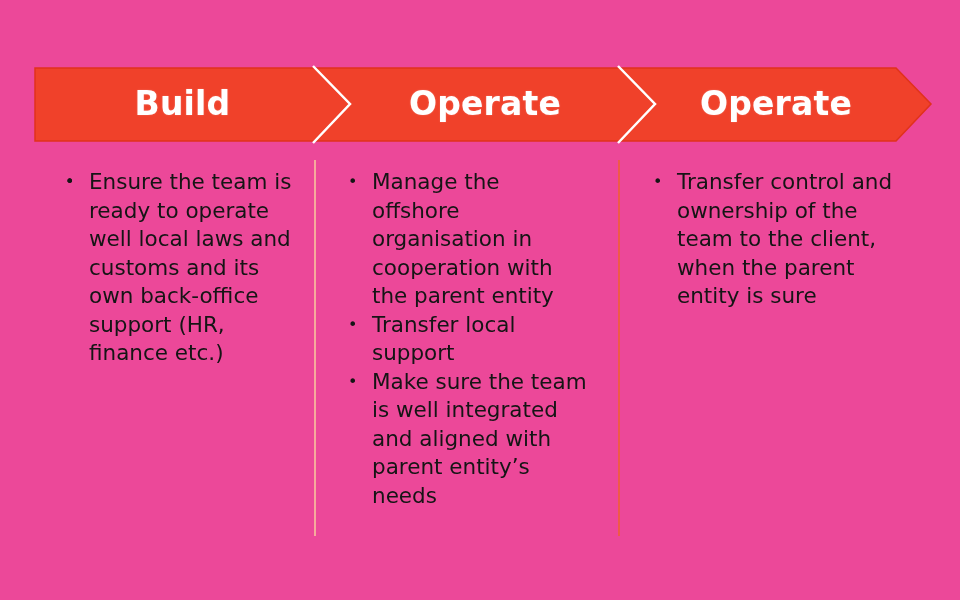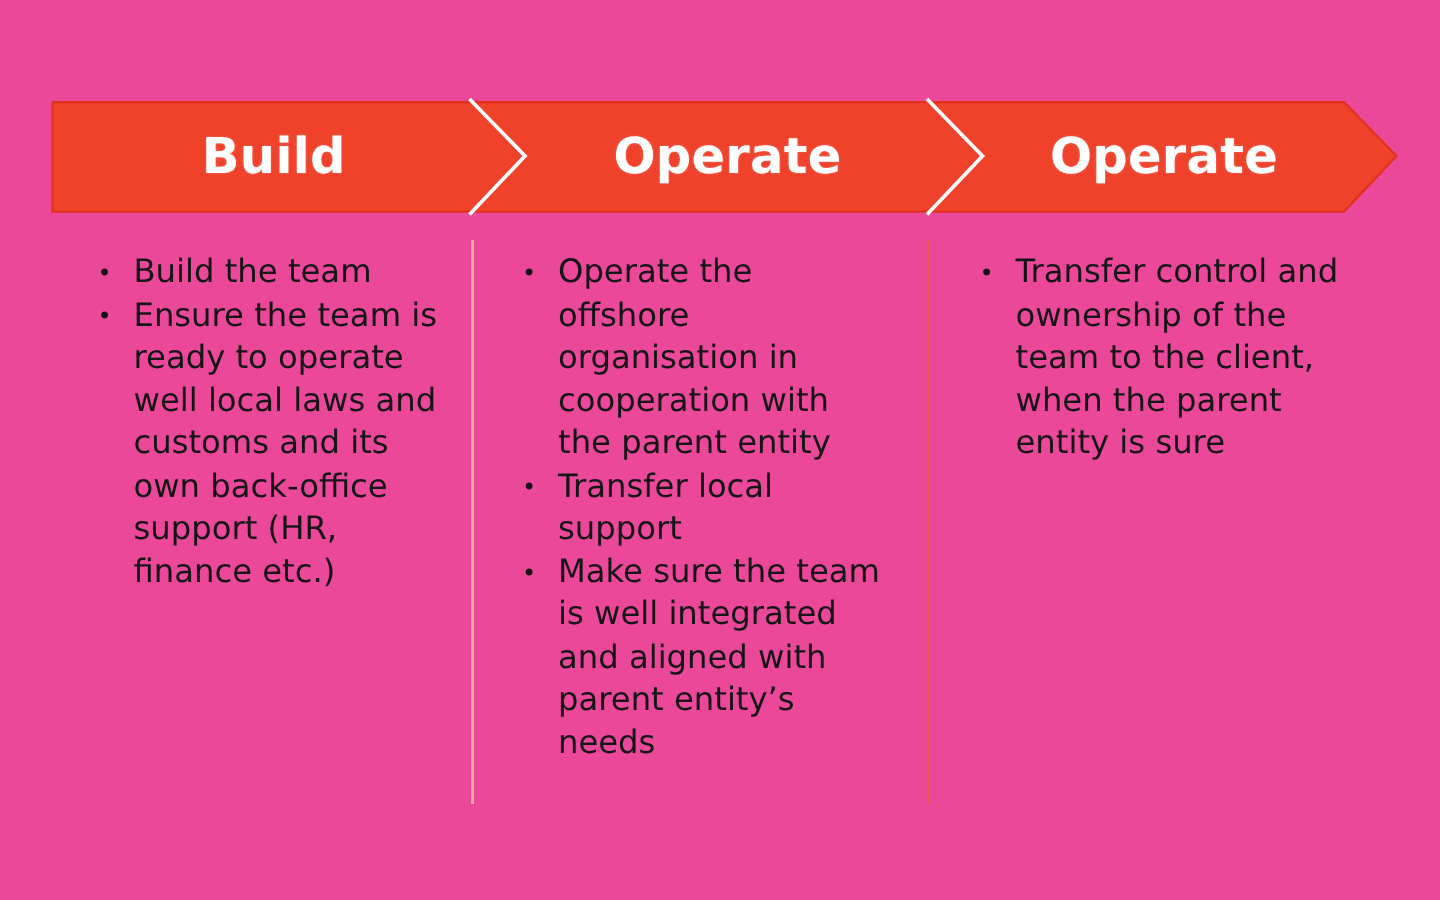--- a/index.html
+++ b/index.html
@@ -92,32 +92,31 @@
   <div class="stage-label build">Build</div>
   <div class="stage-label operate">Operate</div>
   <div class="stage-label transfer">Operate</div>
 
   <div class="divider d1"></div>
   <div class="divider d2"></div>
 
   <ul class="col c1">
     <li>
       <span class="bullet">•</span>
-      <span>Build the team</span>
     </li>
     <li>
       <span class="bullet">•</span>
       <span>Ensure the team is ready to operate well local laws and customs and its own back-office support (HR, finance etc.)</span>
     </li>
   </ul>
 
   <ul class="col c2">
     <li>
       <span class="bullet">•</span>
-      <span>Operate the offshore organisation in cooperation with the parent entity</span>
+      <span>Manage the offshore organisation in cooperation with the parent entity</span>
     </li>
     <li>
       <span class="bullet">•</span>
       <span>Transfer local support</span>
     </li>
     <li>
       <span class="bullet">•</span>
       <span>Make sure the team is well integrated and aligned with parent entity’s needs</span>
     </li>
   </ul>

